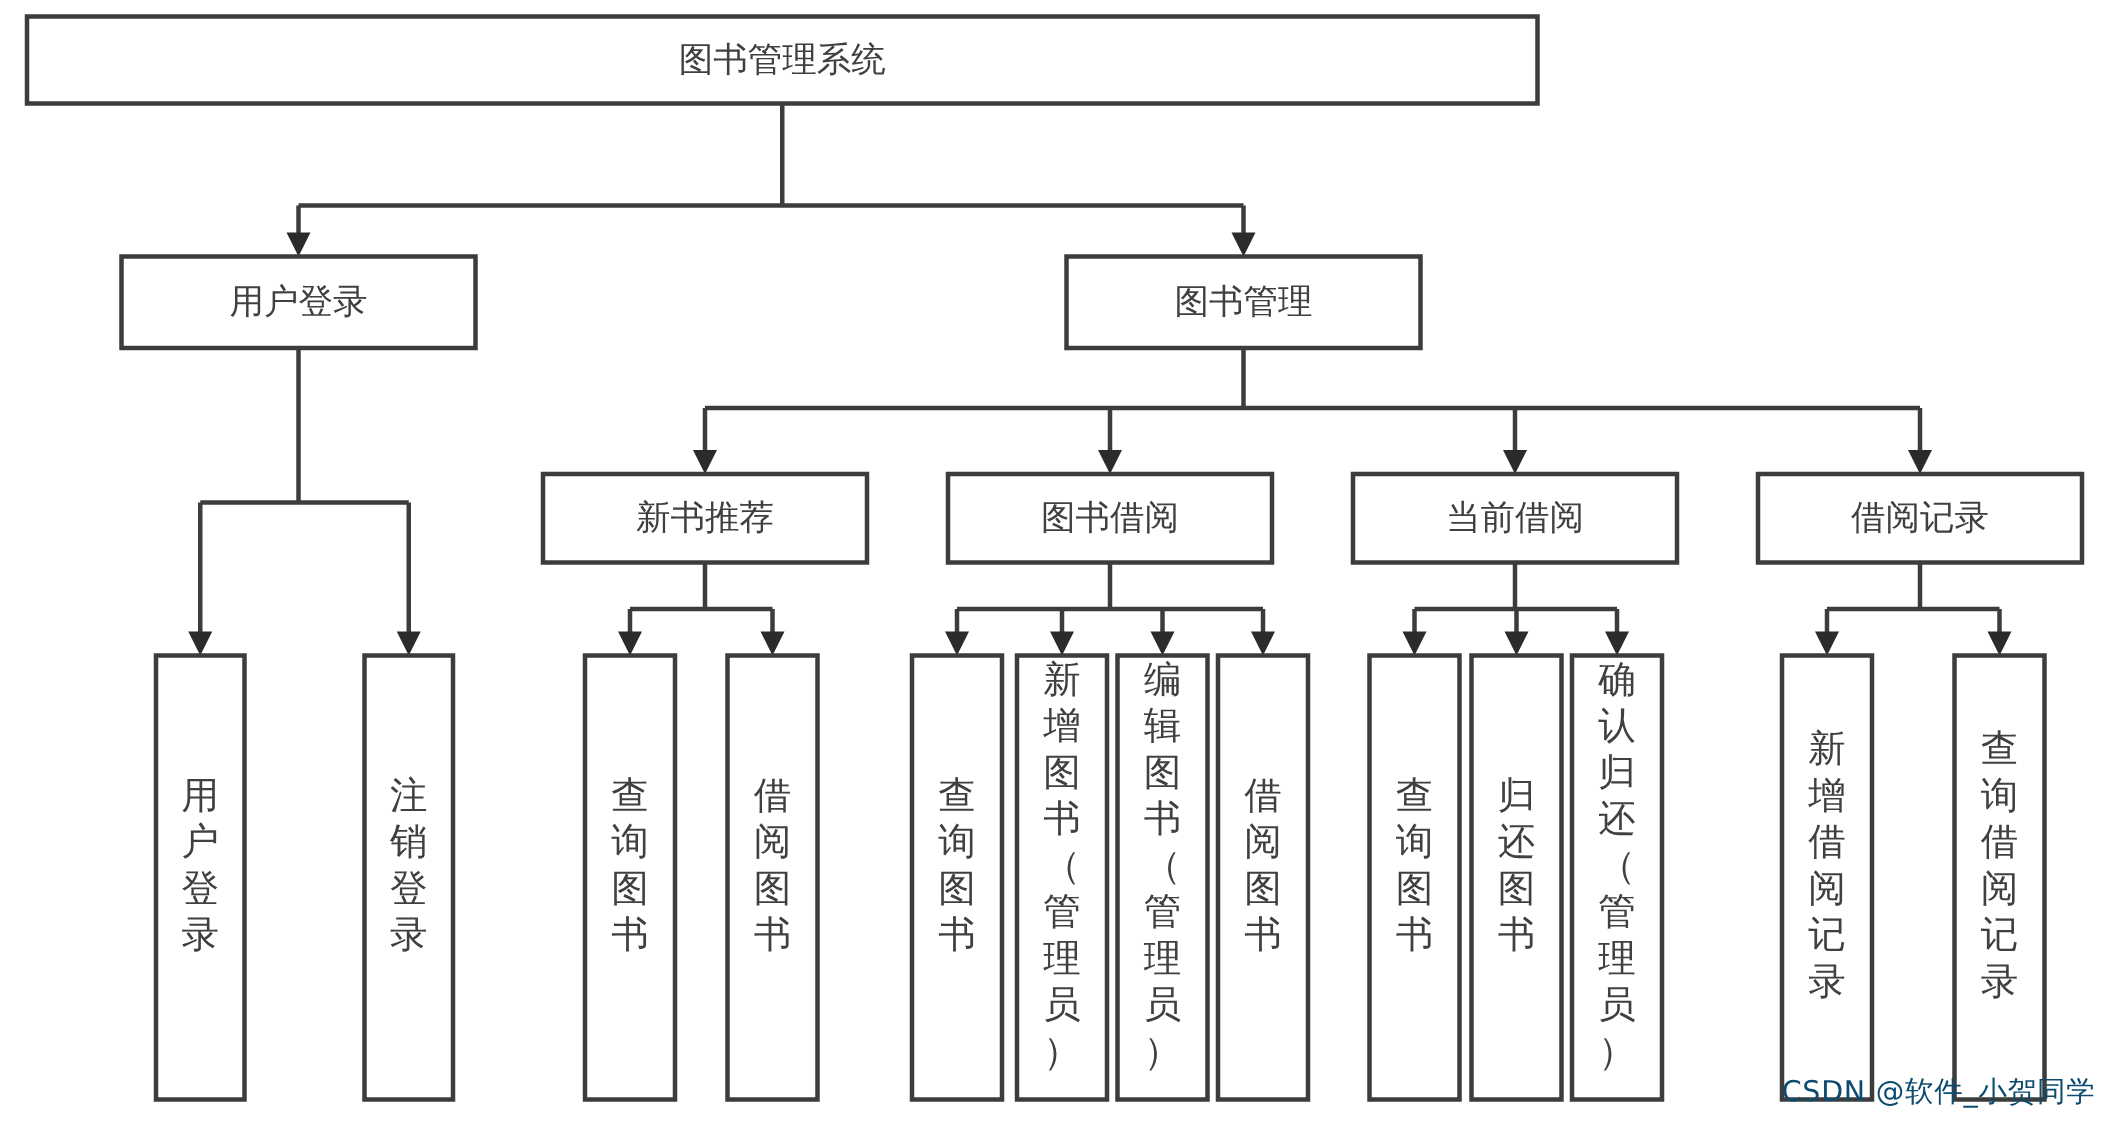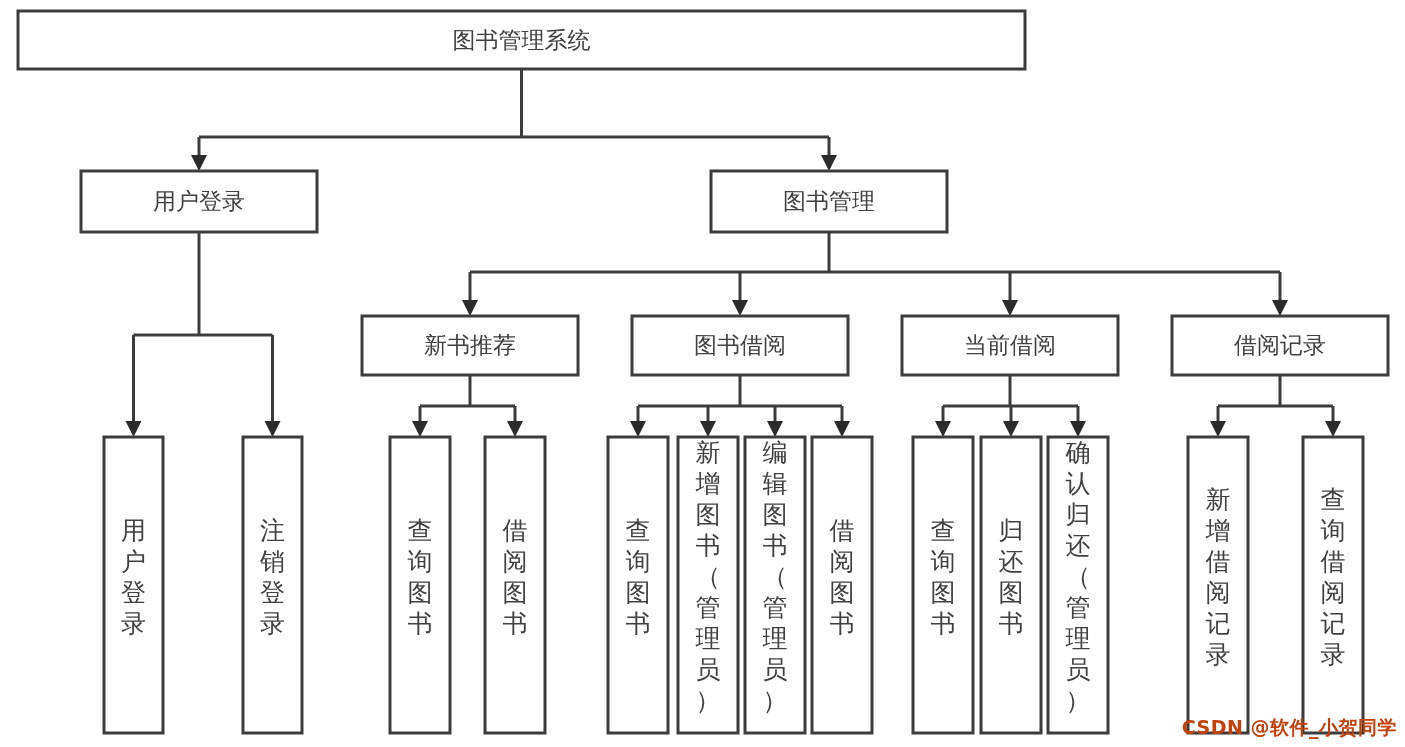--- a/index.html
+++ b/index.html
@@ -55,25 +55,24 @@
   .edge-arrow {
     fill: #2b2b2b;
     stroke: none;
   }
   .watermark-text {
     position: absolute;
     right: 8px;
     bottom: 6px;
     font-family: "DejaVu Sans", "Liberation Sans", sans-serif;
     font-size: 19px;
-    color: #c2410c;
+    color: #0c4a6e;
     white-space: nowrap;
     letter-spacing: 0.5px;
     user-select: none;
-    font-weight: bold;
   }
 </style>
 </head>
 <body>
 
 <div id="diagram-root">
 
   <svg class="diagram-canvas" viewBox="0 0 1405 747">
     <g id="edges-layer">
         <g>

